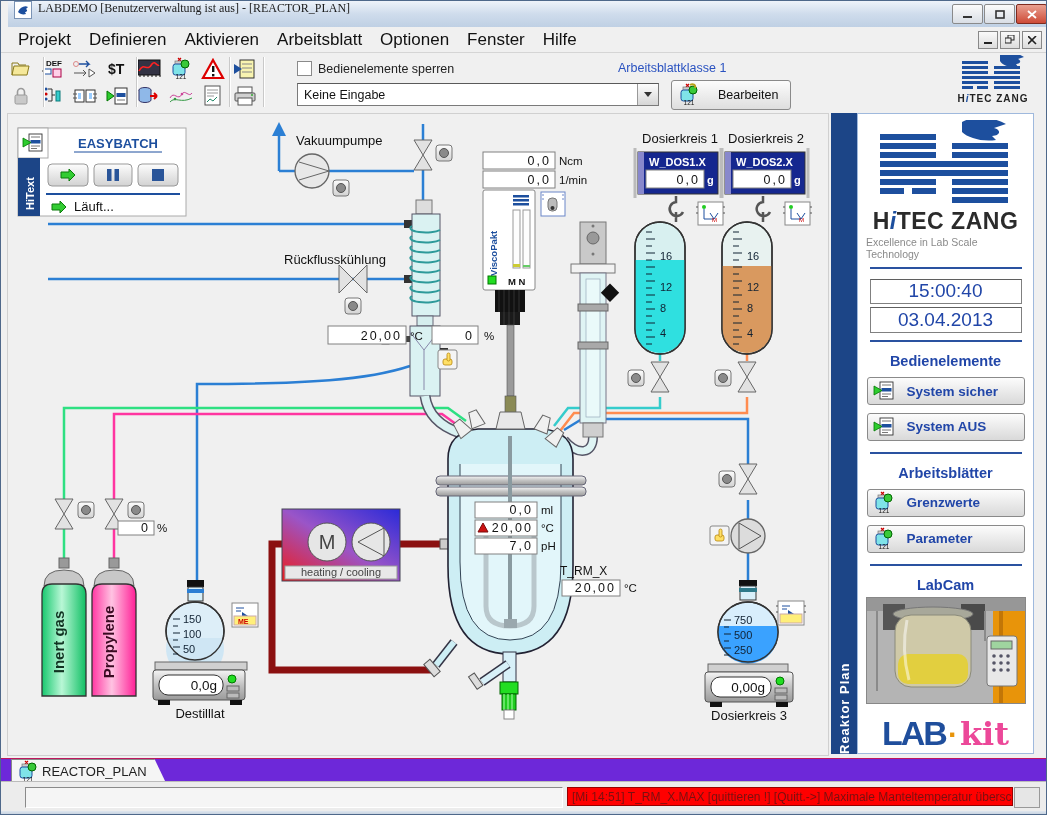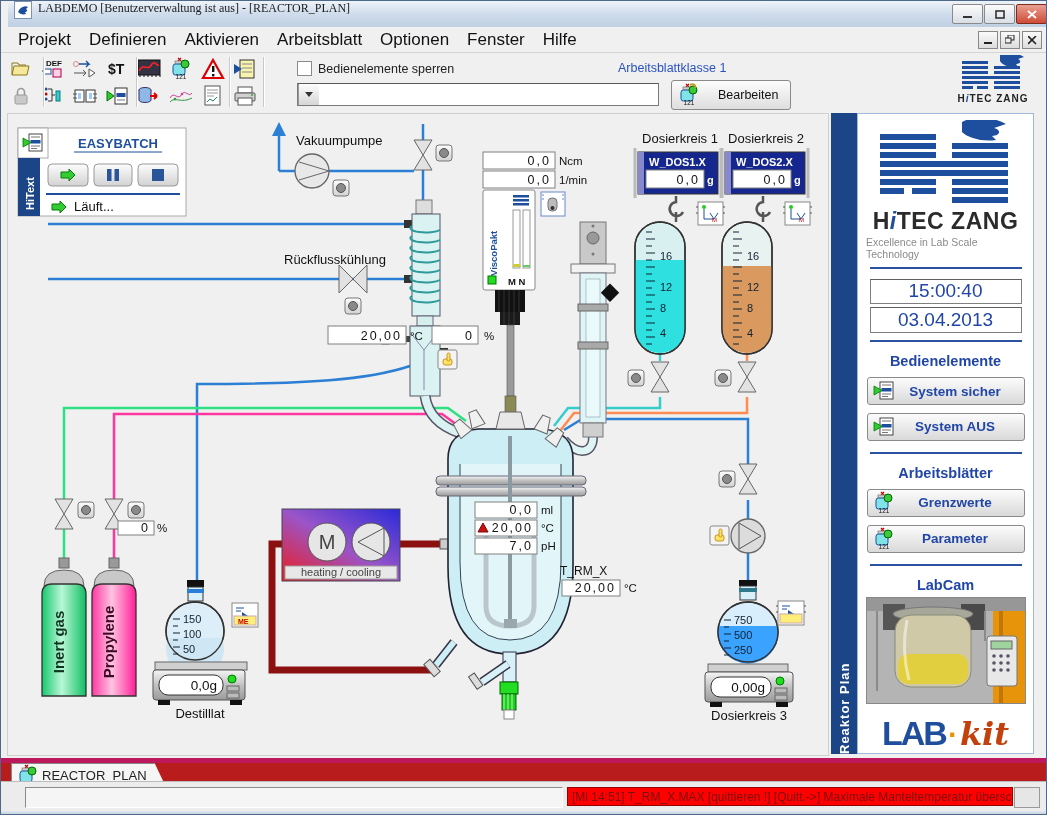--- a/index.html
+++ b/index.html
@@ -54,28 +54,28 @@
     border:1px solid #9fb9dd;box-sizing:border-box;padding:6px 8px 0 8px;display:flex;flex-direction:column;align-items:center;}
   .brand{font-size:23px;font-weight:bold;color:#2b2b2b;letter-spacing:0.5px;margin-top:2px;}
   .brand .i{color:#1d4f9e;font-style:italic;}
   .tagline{font-size:10.5px;color:#8a8a8a;margin-top:1px;}
   .bluehr{width:152px;height:2px;background:#2a52a0;margin:7px 0;}
   .lcd{width:150px;height:24px;background:#fff;border:1px solid #808080;border-top-color:#5f5f5f;
     display:flex;align-items:center;justify-content:center;font-size:19px;color:#2146a8;margin-top:3px;}
   .sbhead{font-size:14.5px;font-weight:bold;color:#2146a8;margin:4px 0;}
   .sbtn{width:158px;height:28px;margin:4px 0;display:flex;align-items:center;
     background:linear-gradient(#fcfcfc,#d9d9d9);border:1px solid #8a8a8a;border-radius:3px;box-sizing:border-box;padding:0 8px 0 5px;}
-  .sbtn .lab{flex:1;text-align:center;font-size:13.5px;font-weight:bold;color:#2146a8;}
+  .sbtn .lab{flex:1;text-align:left;font-size:13.5px;font-weight:bold;color:#2146a8;margin-left:12px;}
   .labkit{display:flex;align-items:baseline;margin-top:10px;}
   .labkit .lab1{font-size:34px;font-weight:bold;color:#1f4e9c;letter-spacing:-2px;}
   .labkit .dot{font-size:30px;font-weight:bold;color:#e8940a;margin:0 2px;}
-  .labkit .kit{font-size:32px;font-weight:bold;font-style:italic;color:#c2410c;font-family:"DejaVu Serif",serif;}
+  .labkit .kit{font-size:32px;font-weight:bold;color:#ec4899;font-family:"DejaVu Serif",serif;}
   .labkit-tag{font-size:11.5px;font-weight:bold;color:#1f4e9c;margin-top:2px;}
   
-  .tabbar{position:absolute;left:0;top:757px;width:100%;height:23px;background:#b91c1c;border-top:5px solid #be185d;}
+  .tabbar{position:absolute;left:0;top:757px;width:100%;height:23px;background:#6d28d9;border-top:1px solid #be185d;}
   .tab{position:absolute;left:10px;top:0;height:22px;background:#f5f5f5;border:1px solid #888;border-bottom:none;
     display:flex;align-items:center;gap:5px;padding:0 18px 0 5px;font-size:13px;color:#222;
     clip-path:polygon(0 0,calc(100% - 11px) 0,100% 100%,0 100%);}
   .statusbar{position:absolute;left:0;top:780px;width:100%;height:30px;background:#ececec;border-top:1px solid #bbb;}
   .stfield{position:absolute;left:24px;top:5px;width:536px;height:19px;background:#f5f5f5;
     border:1px solid #8a8a8a;border-bottom-color:#fff;border-right-color:#fff;}
   .alarm{position:absolute;left:566px;top:5px;width:446px;height:19px;background:#f00;border:1px solid #900;
     color:#7a1010;font-size:12px;display:flex;align-items:center;padding-left:4px;white-space:nowrap;overflow:hidden;box-sizing:border-box;}
   .ststub{position:absolute;right:6px;top:5px;width:24px;height:19px;background:#e6e6e6;border:1px solid #999;}
   .botedge{position:absolute;left:0;top:810px;width:100%;height:5px;background:linear-gradient(#dfe6ee,#b9c8da);}
@@ -331,20 +331,21 @@
   <div class="tbsep" style="left:42px"></div>
   <div class="tbsep" style="left:135px"></div>
   <div class="tbsep" style="left:228px"></div>
   <div class="tbsep" style="left:262px"></div>
   <div class="chkrow">
     <div class="chk"></div>
     <span>Bedienelemente sperren</span>
   </div>
   <span class="classlbl">Arbeitsblattklasse 1</span>
   <div class="dropdown">
+    <span class="val">Keine Eingabe</span>
     <div class="dropbtn">
         <div class="darr"></div>
       </div>
   </div>
   <div class="editbtn">
     <svg width="20" height="24">
         <use href="#flask121"></use>
         <path d="M12,2 c3,-2 6,0 5,3" fill="none" stroke="#b8a018" stroke-width="2"></path>
       </svg>
     <span>Bearbeiten</span>

